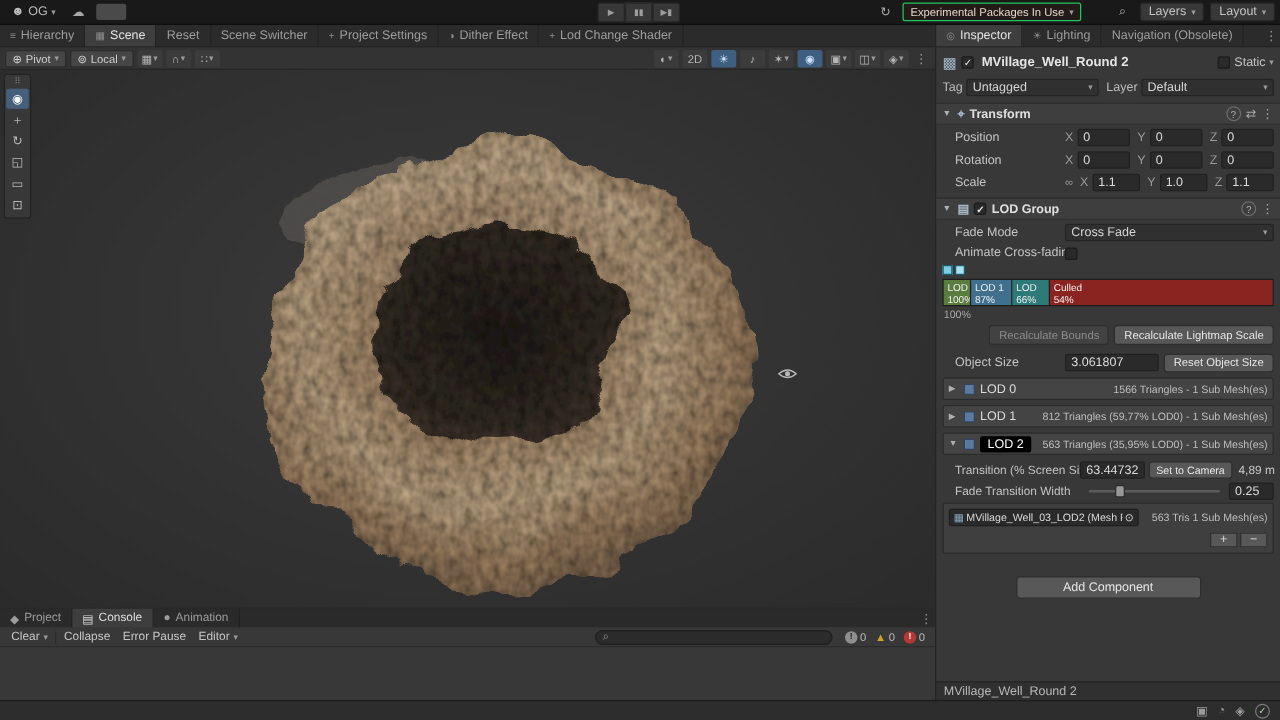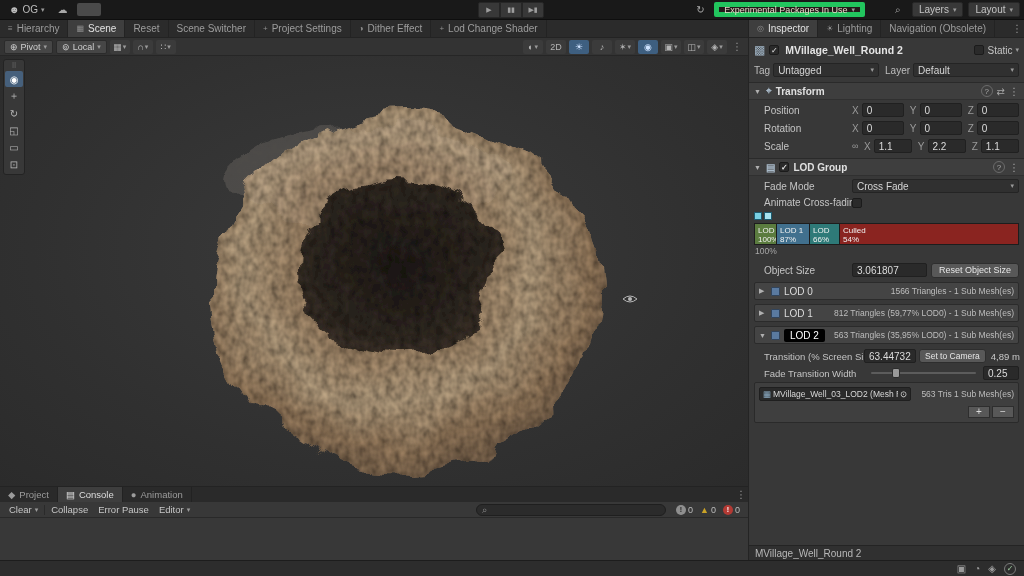--- a/index.html
+++ b/index.html
@@ -8,21 +8,21 @@
 
   
   .topbar{position:absolute;top:0;left:0;width:1024px;height:20px;background:#191919;border-bottom:1px solid #0e0e0e;display:flex;align-items:center}
   .tb-left{display:flex;align-items:center;gap:5px;padding-left:5px}
   .chip{display:flex;align-items:center;gap:3px;height:14px;padding:0 4px;color:#bdbdbd;border-radius:2px}
   .mutebox{width:24px;height:13px;background:#4a4a4a;border-radius:2px}
   .playctr{position:absolute;left:478px;top:2px;display:flex}
   .pbtn{width:22px;height:16px;background:#383838;border:1px solid #262626;color:#9d9d9d;display:flex;align-items:center;justify-content:center;font-size:7px}
   .pbtn:first-child{border-radius:2px 0 0 2px}.pbtn:last-child{border-radius:0 2px 2px 0}
   .tb-right{position:absolute;right:4px;top:2px;display:flex;align-items:center;gap:5px}
-  .warnbtn{display:flex;align-items:center;gap:4px;height:15px;padding:0 5px;border:5px solid #22c55e;background:#231a1a;color:#e6d8c8;font-size:9px;border-radius:2px}
+  .warnbtn{display:flex;align-items:center;gap:4px;height:15px;padding:0 5px;border:1px solid #22c55e;background:#231a1a;color:#e6d8c8;font-size:9px;border-radius:2px}
   .topdd{display:flex;align-items:center;gap:4px;height:15px;padding:0 6px;background:#383838;border:1px solid #272727;border-radius:2px;color:#c4c4c4}
   .iconbtn{width:18px;height:15px;display:flex;align-items:center;justify-content:center;color:#a8a8a8}
   .gap18{width:14px}
 
   
   .tabs-left,.tabs-right{position:absolute;top:20px;height:18px;background:#2b2b2b;border-bottom:1px solid #232323;display:flex;align-items:stretch}
   .tabs-left{left:0;width:748px}
   .tabs-right{left:748px;width:276px;border-left:1px solid #222}
   .tab{display:flex;align-items:center;gap:4px;padding:0 8px;color:#9c9c9c;border-right:1px solid #232323;font-size:10px;white-space:nowrap}
   .tab.active{background:#3e3e3e;color:#e2e2e2}
@@ -475,21 +475,21 @@
     <div class="irow">
       <span class="ilabel">Scale</span>
       <div class="axes">
         <span class="linkic">∞</span>
         <span class="ax">X</span>
           <div class="fld axfld">
             <span>1.1</span>
           </div>
         <span class="ax">Y</span>
           <div class="fld axfld">
-            <span>2.2</span>
+            <span>1.0</span>
           </div>
         <span class="ax">Z</span>
           <div class="fld axfld" style="margin-right:0">
             <span>1.1</span>
           </div>
       </div>
     </div>
 
     <div class="chead">
       <span class="fold">▼</span>
@@ -529,20 +529,28 @@
       <div class="seg seg2" style="background-color: rgb(46, 122, 120);">
           <b>LOD</b>
           <b>66%</b>
         </div>
       <div class="seg seg3" style="background-color: rgb(138, 36, 32);">
           <b>Culled</b>
           <b>54%</b>
         </div>
     </div>
     <div class="pctlbl">100%</div>
+    <div class="btnrow">
+      <div class="btn disabled">
+          <span>Recalculate Bounds</span>
+        </div>
+      <div class="btn">
+          <span>Recalculate Lightmap Scale</span>
+        </div>
+    </div>
     <div class="irow" style="margin-top:6px">
       <span class="ilabel">Object Size</span>
       <div class="fld" style="width:84px">
           <span>3.061807</span>
         </div>
       <div class="btn" style="flex:1;margin-left:4px;height:15px">
           <span>Reset Object Size</span>
         </div>
     </div>
 
@@ -596,20 +604,25 @@
       <div class="pmrow">
         <div class="pmbtn">
             <span>+</span>
           </div>
         <div class="pmbtn">
             <span>−</span>
           </div>
       </div>
     </div>
 
+    <div class="addc">
+      <div class="btn addbtn">
+          <span>Add Component</span>
+        </div>
+    </div>
   </div>
 
   <div class="selbar">
     <span>MVillage_Well_Round 2</span>
   </div>
   <div class="statusbar">
     <div class="sb-right">
       <span class="sbic">▣</span>
       <span class="sbic">◔</span>
       <span class="sbic">◈</span>

